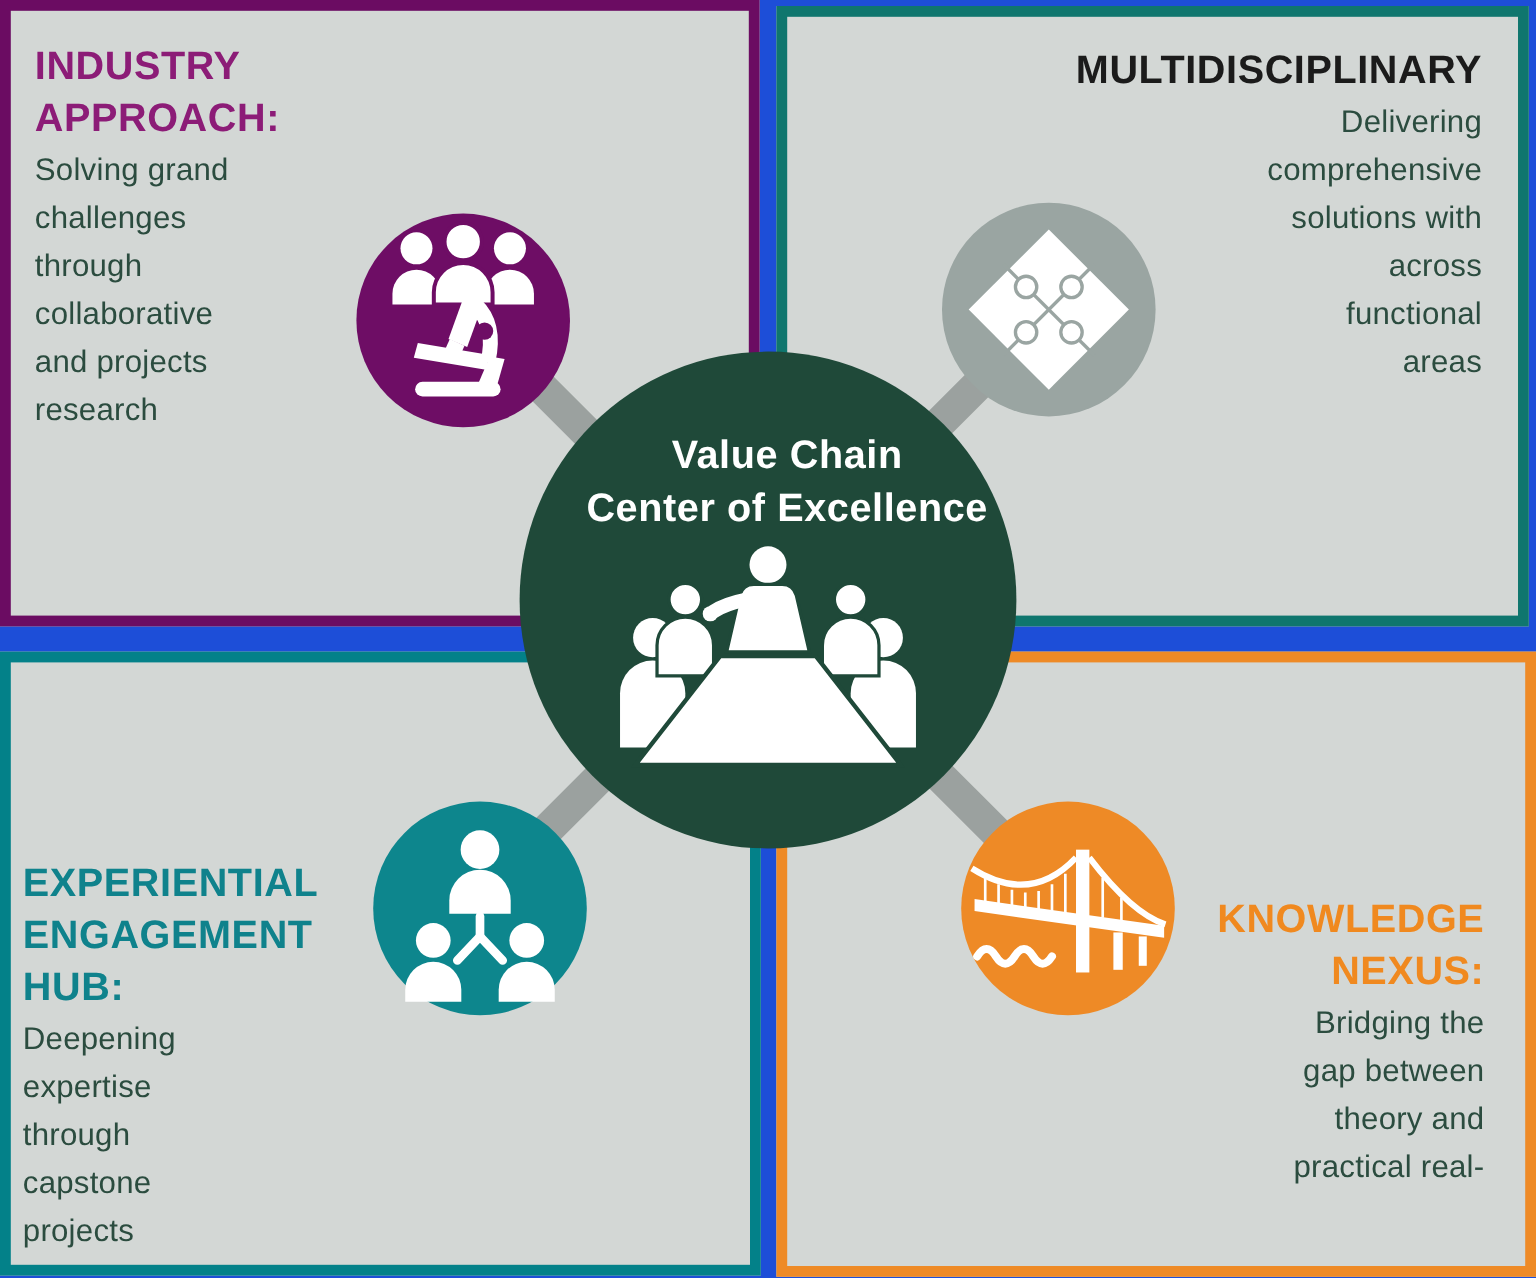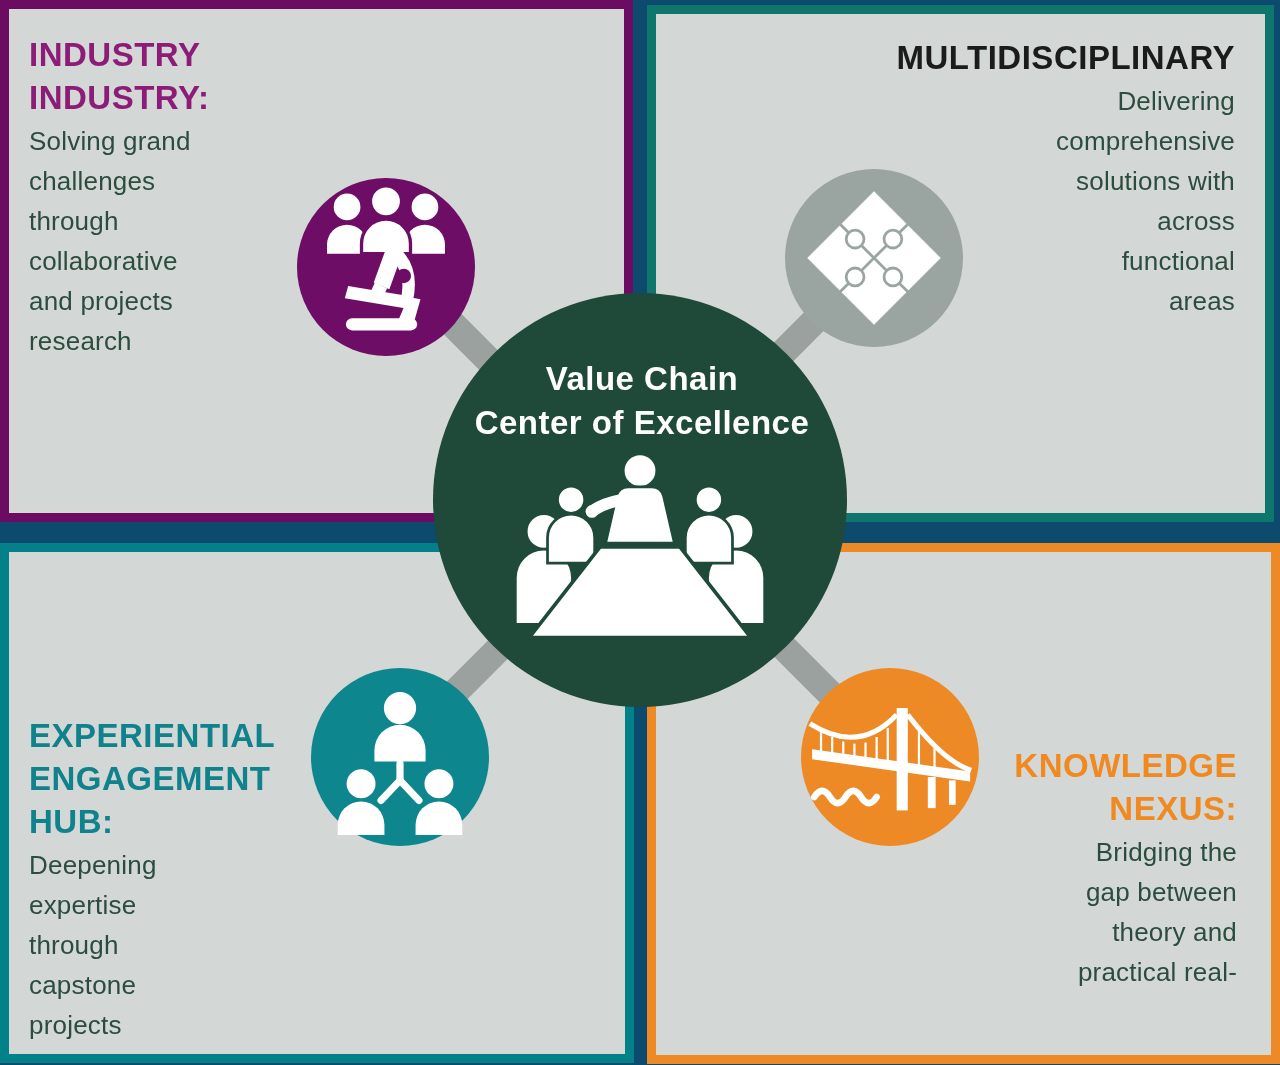--- a/index.html
+++ b/index.html
@@ -1,29 +1,29 @@
 <!DOCTYPE html>
 <html><head>
 <meta charset="utf-8">
 <style>
   html,body{margin:0;padding:0;background:#000;}
   #canvas{
-    position:relative;width:1280px;height:1065px;background:#0c4a6e;overflow:hidden;
+    position:relative;width:1280px;height:1065px;background:#1d4ed8;overflow:hidden;
     font-family:"Liberation Sans", sans-serif;
   }
   .panel{position:absolute;box-sizing:border-box;background:#d3d7d5;}
   .panel-tl{left:0;top:0;width:633px;height:522px;border:9px solid #6b0c62;}
   .panel-tr{left:647px;top:5px;width:627px;height:517px;border:9px solid #0f766e;}
   .panel-bl{left:0;top:543px;width:634px;height:520px;border:9px solid #038189;}
   .panel-br{left:647px;top:543px;width:633px;height:521px;border:9px solid #ee8a26;}
 
   .textblock{position:absolute;}
   .tb-tl{left:20px;top:24px;text-align:left;}
   .tb-tr{right:30px;top:22px;text-align:right;}
-  .tb-bl{left:20px;top:162px;text-align:left;}
+  .tb-bl{left:10px;top:162px;text-align:left;}
   .tb-br{right:34px;top:192px;text-align:right;}
 
   .heading{font-weight:800;font-size:33px;line-height:43px;letter-spacing:.5px;}
   .h-tl{color:#8c1c77;}
   .h-tr{color:#1b1b1b;}
   .h-bl{color:#0f828c;}
   .h-br{color:#f0891f;}
   .bodytext{color:#2b4c3f;font-weight:400;font-size:26px;line-height:40px;margin-top:2px;letter-spacing:.2px;}
 
   .connector{position:absolute;width:120px;height:27px;background:#9ba19f;z-index:1;}
@@ -34,34 +34,34 @@
 
   .icon-circle{position:absolute;width:178px;height:178px;border-radius:50%;z-index:2;}
   .ic-purple{left:297px;top:178px;background:#6e0d65;}
   .ic-gray{left:785px;top:169px;background:#9aa5a2;}
   .ic-teal{left:311px;top:668px;background:#0d868d;}
   .ic-orange{left:801px;top:668px;background:#ee8a26;}
   .icon-circle svg{position:absolute;left:0;top:0;width:100%;height:100%;}
 
   .center-circle{position:absolute;left:433px;top:293px;width:414px;height:414px;border-radius:50%;
     background:#1f4939;z-index:3;}
-  .center-title{position:absolute;top:64px;left:2px;width:100%;text-align:center;color:#ffffff;
+  .center-title{position:absolute;top:64px;left:16px;width:100%;text-align:center;color:#ffffff;
     font-size:33px;font-weight:700;line-height:44px;letter-spacing:.5px;}
   .center-icon{position:absolute;left:50%;top:152px;transform:translateX(-50%);width:272px;height:200px;}
 </style>
 </head>
 <body>
 
 <div id="canvas">
 
   <section class="panel panel-tl">
     <div class="textblock tb-tl">
       <div class="heading h-tl">
         <div>INDUSTRY</div>
-        <div>INDUSTRY:</div>
+        <div>APPROACH:</div>
       </div>
       <div class="bodytext">
         <div>Solving grand</div>
         <div>challenges</div>
         <div>through</div>
         <div>collaborative</div>
         <div>and projects</div>
         <div>research</div>
       </div>
     </div>

